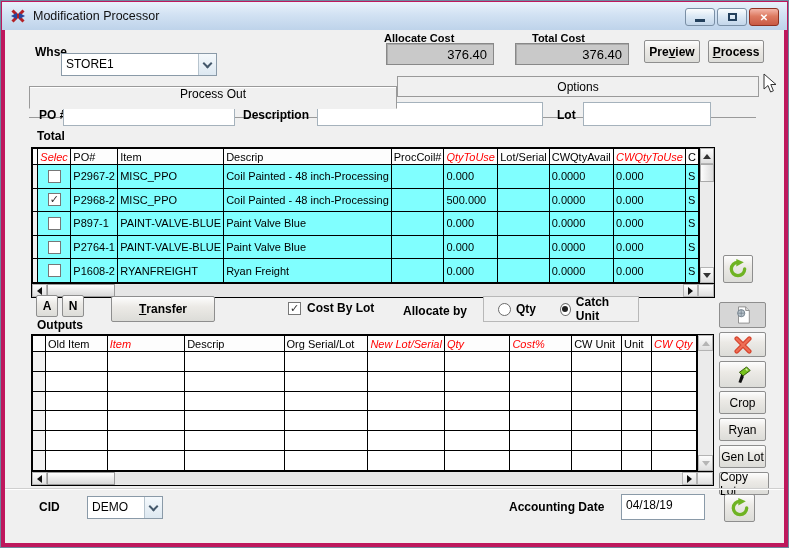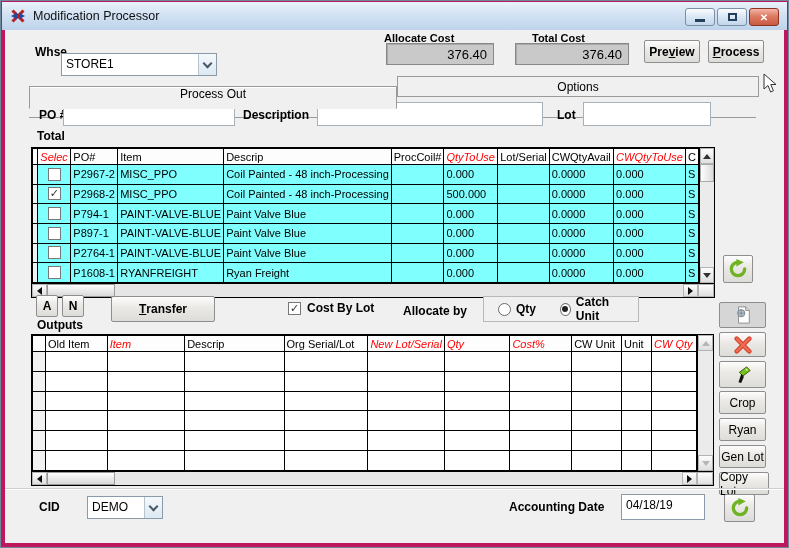--- a/index.html
+++ b/index.html
@@ -227,35 +227,20 @@
                 <td class="cyan"></td>
                 <td class="cyan r">0.0000</td>
                 <td class="cyan r">0.000</td>
                 <td class="cyan">S</td>
               </tr>
               <tr>
                 <td class="sel"></td>
                 <td class="cyan">
                   <div class="checkbox"></div>
                 </td>
-                <td class="cyan">P794-1</td>
-                <td class="cyan">PAINT-VALVE-BLUE</td>
-                <td class="cyan">Paint Valve Blue</td>
-                <td class="cyan"></td>
-                <td class="cyan r">0.000</td>
-                <td class="cyan"></td>
-                <td class="cyan r">0.0000</td>
-                <td class="cyan r">0.000</td>
-                <td class="cyan">S</td>
-              </tr>
-              <tr>
-                <td class="sel"></td>
-                <td class="cyan">
-                  <div class="checkbox"></div>
-                </td>
                 <td class="cyan">P897-1</td>
                 <td class="cyan">PAINT-VALVE-BLUE</td>
                 <td class="cyan">Paint Valve Blue</td>
                 <td class="cyan"></td>
                 <td class="cyan r">0.000</td>
                 <td class="cyan"></td>
                 <td class="cyan r">0.0000</td>
                 <td class="cyan r">0.000</td>
                 <td class="cyan">S</td>
               </tr>
@@ -272,21 +257,21 @@
                 <td class="cyan"></td>
                 <td class="cyan r">0.0000</td>
                 <td class="cyan r">0.000</td>
                 <td class="cyan">S</td>
               </tr>
               <tr>
                 <td class="sel"></td>
                 <td class="cyan">
                   <div class="checkbox"></div>
                 </td>
-                <td class="cyan">P1608-1</td>
+                <td class="cyan">P1608-2</td>
                 <td class="cyan">RYANFREIGHT</td>
                 <td class="cyan">Ryan Freight</td>
                 <td class="cyan"></td>
                 <td class="cyan r">0.000</td>
                 <td class="cyan"></td>
                 <td class="cyan r">0.0000</td>
                 <td class="cyan r">0.000</td>
                 <td class="cyan">S</td>
               </tr>
             </tbody>

